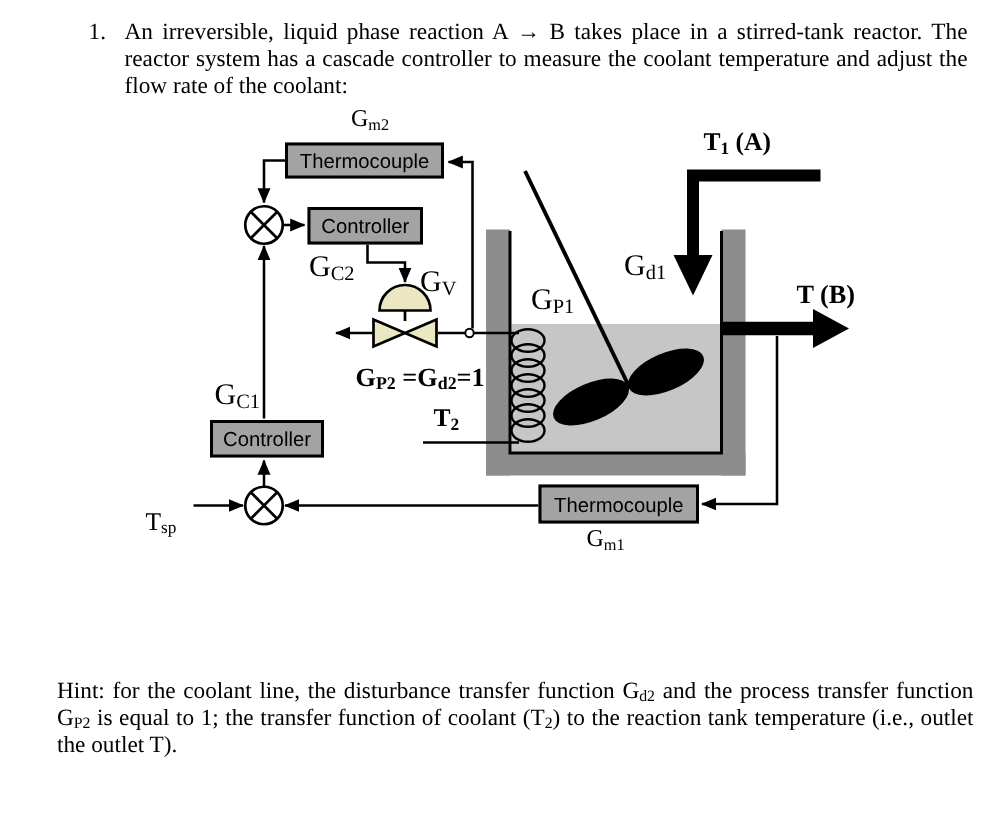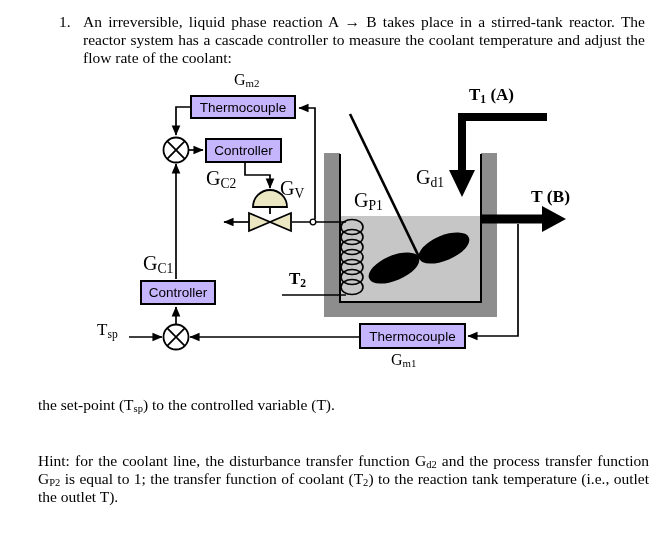--- a/index.html
+++ b/index.html
@@ -9,21 +9,21 @@
   }
   
   .para{position:absolute; font-size:15.5px; line-height:18px;}
   .jline{text-align:justify; text-align-last:justify;}
   .jline.last{text-align-last:left;}
   sub{font-size:0.68em; vertical-align:-0.22em; line-height:0;}
   .list-num{position:absolute; left:59px; top:13px; font-size:15.5px; line-height:18px;}
   
   svg{position:absolute; left:0; top:0;}
   .dbox{
-    position:absolute; box-sizing:border-box; border:2px solid #000; background:#c4b5fd;
+    position:absolute; box-sizing:border-box; border:2px solid #000; background:#a3a3a3;
     display:flex; align-items:center; justify-content:center;
     font-family:"Liberation Sans","DejaVu Sans",sans-serif; font-size:13.5px; z-index:3;
   }
   .dlabel{position:absolute; z-index:4; white-space:nowrap; line-height:1;}
   .lab-g{font-size:20px;}
   .lab-g21{font-size:16px;}
   .lab-bold{font-weight:bold; font-size:17px;}
   .lab-eq{font-weight:bold; font-size:17.5px;}
   .lab-t{font-size:17px;}
 </style>
@@ -117,31 +117,31 @@
   </svg>
 
   <div class="dbox" style="left:190px; top:95px;  width:106px; height:24px;">Thermocouple</div>
   <div class="dbox" style="left:205px; top:138px; width:77px;  height:25px;">Controller</div>
   <div class="dbox" style="left:140px; top:280px; width:76px;  height:25px;">Controller</div>
   <div class="dbox" style="left:359px; top:323px; width:107px; height:26px;">Thermocouple</div>
 
   <div class="dlabel lab-g21" style="left:234px; top:72px;">G<sub>m2</sub></div>
   <div class="dlabel lab-g" style="left:206px; top:168px;">G<sub>C2</sub></div>
   <div class="dlabel lab-g" style="left:280px; top:178px;">G<sub>V</sub></div>
+  <div class="dlabel lab-eq" style="left:237px; top:243px;">G<sub>P2</sub> =G<sub>d2</sub>=1</div>
   <div class="dlabel lab-bold" style="left:289px; top:270px;">T<sub>2</sub></div>
   <div class="dlabel lab-g" style="left:143px; top:253px;">G<sub>C1</sub></div>
-  <div class="dlabel lab-t" style="left:97px;  top:321px;">T<sub>sp</sub></div>
+  <div class="dlabel lab-t" style="left:97px;  top:339px;">T<sub>sp</sub></div>
   <div class="dlabel lab-g21" style="left:391px; top:352px;">G<sub>m1</sub></div>
   <div class="dlabel lab-g" style="left:354px; top:190px;">G<sub>P1</sub></div>
   <div class="dlabel lab-g" style="left:416px; top:167px;text-align:right;">G<sub>d1</sub></div>
   <div class="dlabel lab-bold" style="left:469px; top:86px;">T<sub>1</sub> (A)</div>
   <div class="dlabel lab-eq" style="left:531px; top:188px;">T (B)</div>
 
   <div class="para" style="left:38px; top:396px; width:608px;">
-      <div class="jline last">the set-point (T<sub>sp</sub>) to the controlled variable (T).</div>
     </div>
 
   <div class="para" style="left:38px; top:452px; width:611px;">
       <div class="jline">Hint: for the coolant line, the disturbance transfer function G<sub>d2</sub> and the process transfer function</div>
       <div class="jline">G<sub>P2</sub> is equal to 1; the transfer function of coolant (T<sub>2</sub>) to the reaction tank temperature (i.e., outlet</div>
       <div class="jline last">the outlet T).</div>
     </div>
 
 </div>
 

